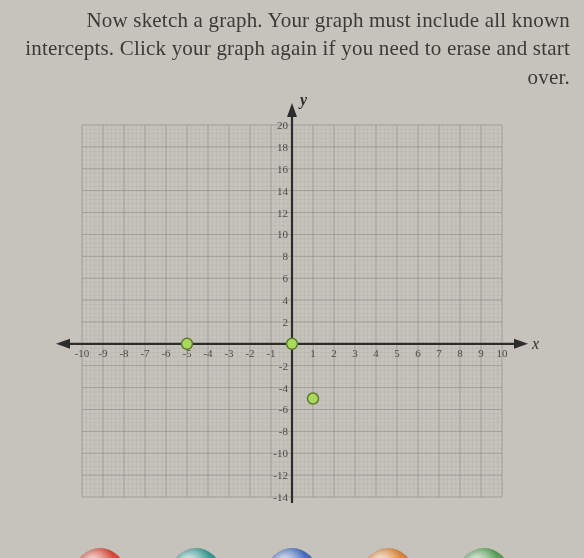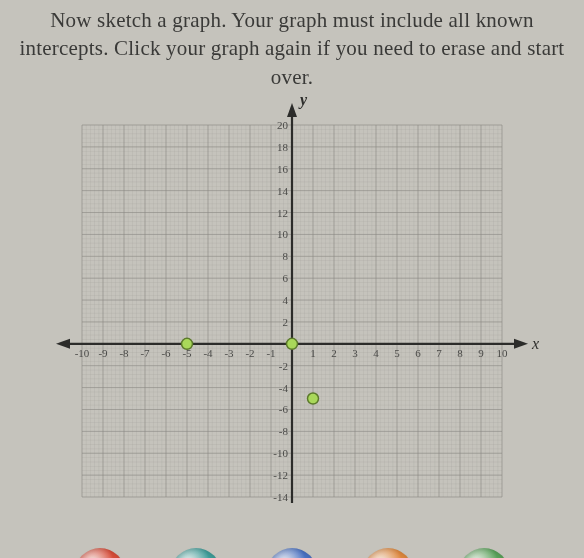--- a/index.html
+++ b/index.html
@@ -13,21 +13,21 @@
     overflow: hidden;
   }
   .container {
     width: 584px;
     height: 558px;
     padding: 6px 10px 0 10px;
     background: #c5c3bc;
     position: relative;
   }
   .instructions {
-    text-align: center;
+    text-align: right;
     color: #3a3a38;
     font-size: 21px;
     line-height: 1.35;
     padding: 0 4px 6px 4px;
     letter-spacing: 0.2px;
   }
   .chart-wrap {
     position: relative;
     width: 100%;
     height: 430px;

